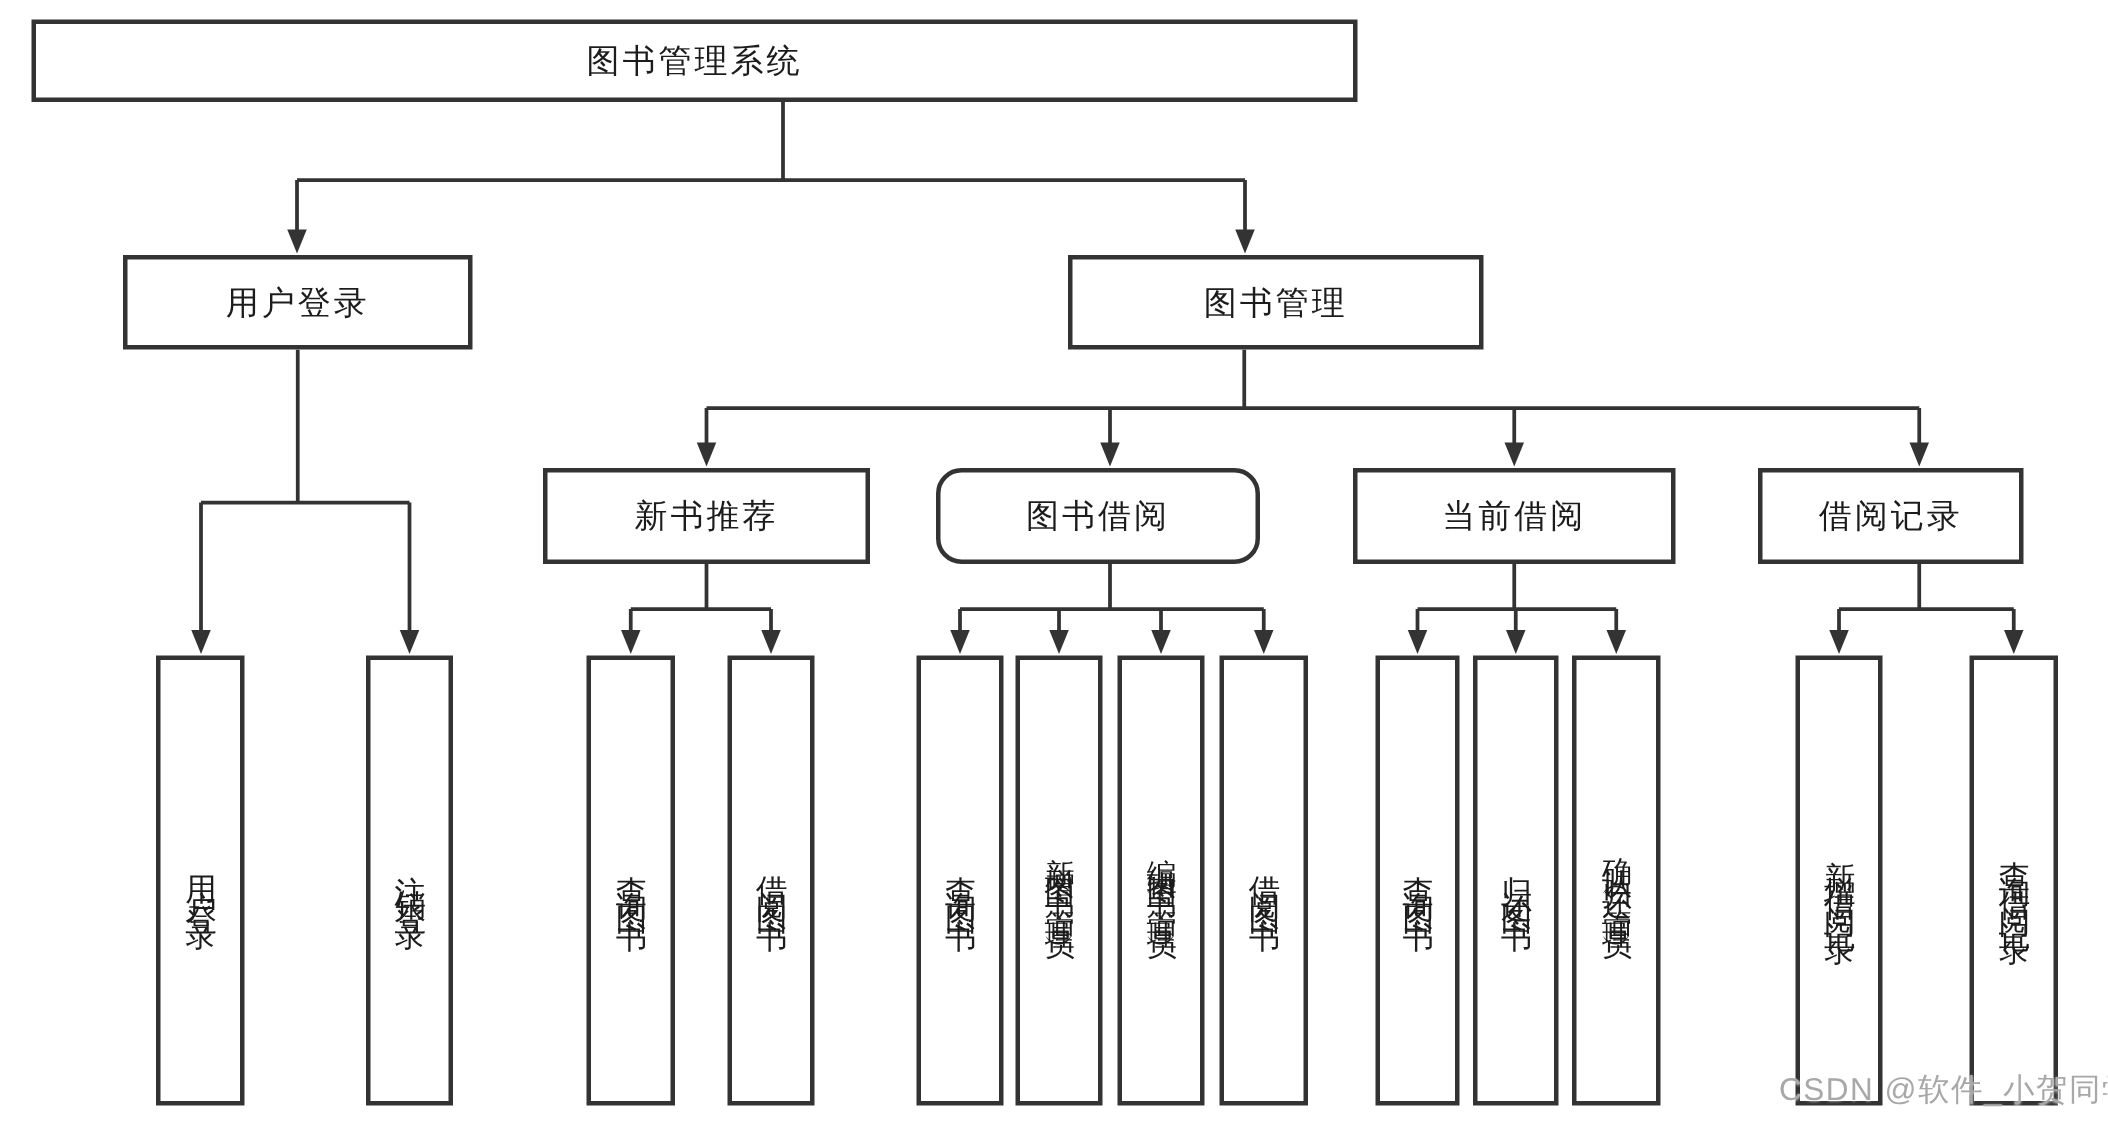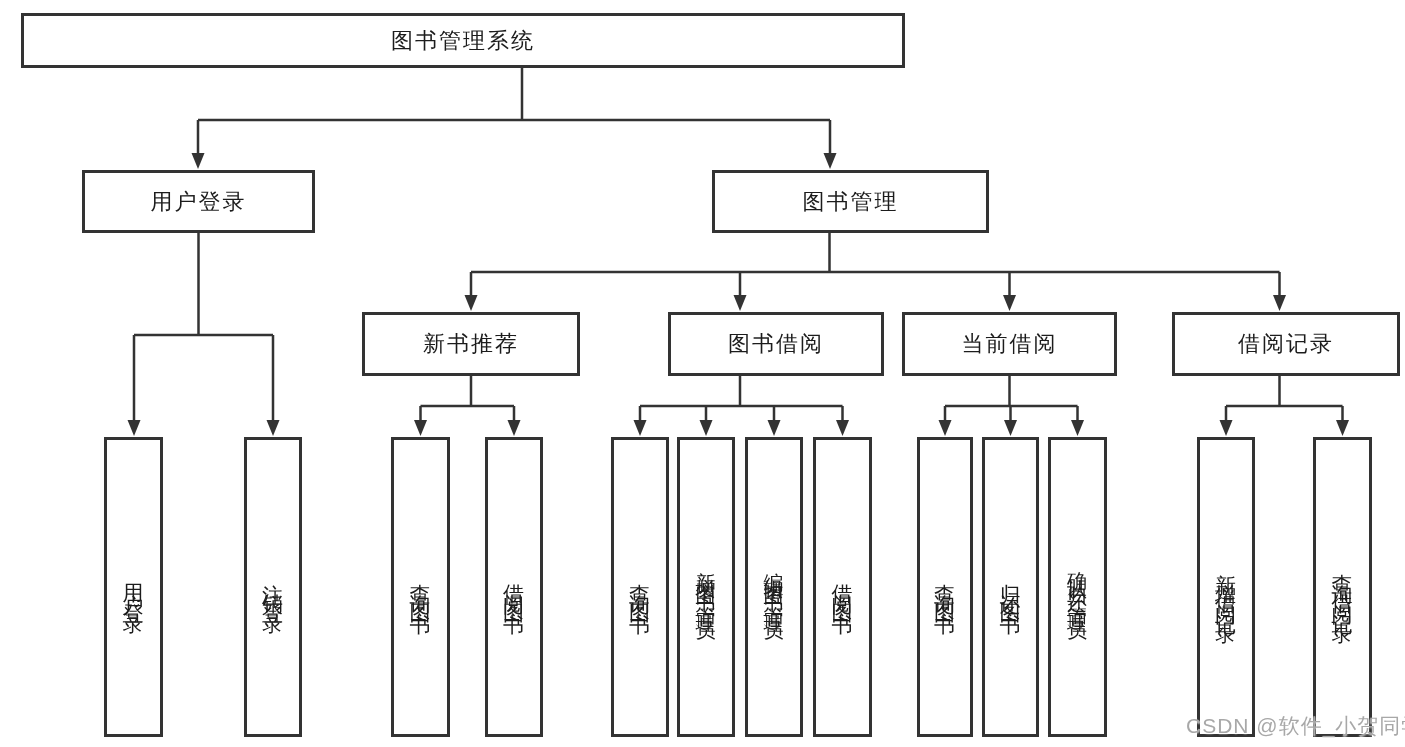--- a/index.html
+++ b/index.html
@@ -98,23 +98,23 @@
       <polygon points="1336,420 1349,420 1342.5,436"></polygon>
     </g>
   </svg>
 
   <div class="node h" style="left:21px; top:13px; width:884px; height:55px;">图书管理系统</div>
 
   <div class="node h" style="left:82px; top:170px; width:233px; height:63px;">用户登录</div>
   <div class="node h" style="left:712px; top:170px; width:277px; height:63px;">图书管理</div>
 
   <div class="node h" style="left:362px; top:312px; width:218px; height:64px;">新书推荐</div>
-  <div class="node h" style="left:668px; top:312px; width:216px; height:64px;">图书借阅</div>
+  <div class="node h" style="left:624px; top:312px; width:216px; height:64px;border-radius:17px;">图书借阅</div>
   <div class="node h" style="left:902px; top:312px; width:215px; height:64px;text-align:center;">当前借阅</div>
-  <div class="node h" style="left:1172px; top:312px; width:228px; height:64px;">借阅记录</div>
+  <div class="node h" style="left:1172px; top:312px; width:177px; height:64px;">借阅记录</div>
 
   <div class="node v" style="left:104px; top:437px; width:59px; height:300px;">用户登录</div>
   <div class="node v" style="left:244px; top:437px; width:58px; height:300px;">注销登录</div>
 
   <div class="node v" style="left:391px; top:437px; width:59px; height:300px;">查询图书</div>
   <div class="node v" style="left:485px; top:437px; width:58px; height:300px;">借阅图书</div>
 
   <div class="node v" style="left:611px; top:437px; width:58px; height:300px;">查询图书</div>
   <div class="node v long" style="left:677px; top:437px; width:58px; height:300px;">新增图书（管理员）</div>
   <div class="node v long" style="left:745px; top:437px; width:58px; height:300px;">编辑图书（管理员）</div>

